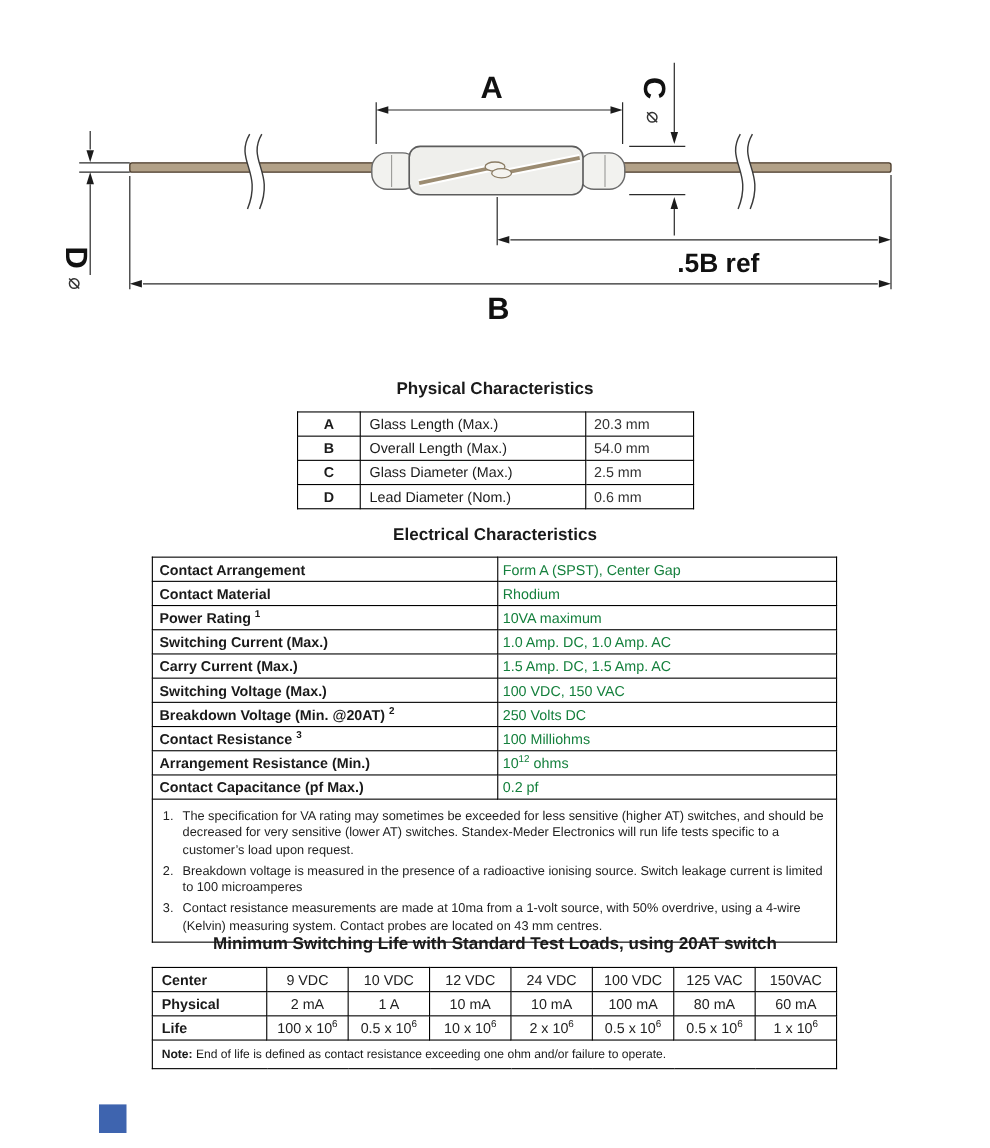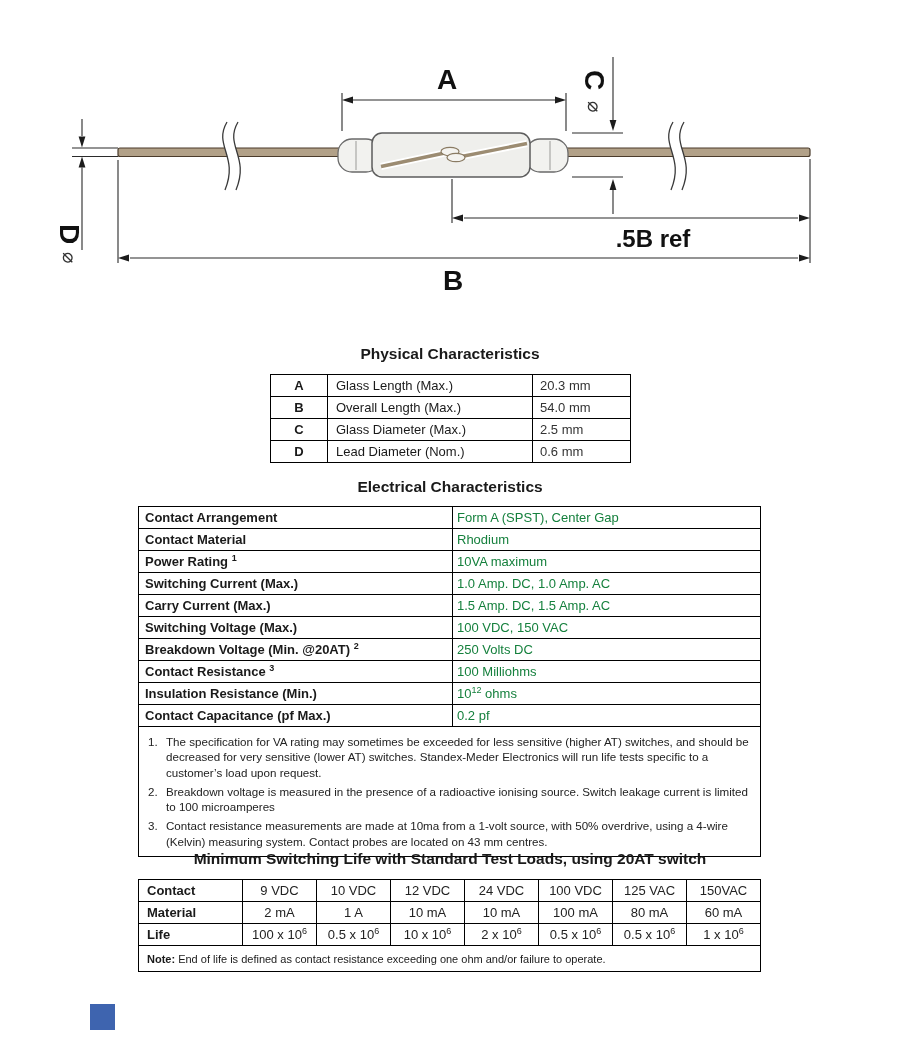--- a/index.html
+++ b/index.html
@@ -191,21 +191,21 @@
       </tr>
       <tr>
         <td class="e-name"><span>Breakdown Voltage (Min. @20AT) </span><sup>2</sup></td>
         <td class="e-val"><span>250 Volts DC</span><sup></sup><span></span></td>
       </tr>
       <tr>
         <td class="e-name"><span>Contact Resistance </span><sup>3</sup></td>
         <td class="e-val"><span>100 Milliohms</span><sup></sup><span></span></td>
       </tr>
       <tr>
-        <td class="e-name"><span>Insulation Resistance (Min.)</span><sup></sup></td>
+        <td class="e-name"><span>Arrangement Resistance (Min.)</span><sup></sup></td>
         <td class="e-val"><span>10</span><sup>12</sup><span> ohms</span></td>
       </tr>
       <tr>
         <td class="e-name"><span>Contact Capacitance (pf Max.)</span><sup></sup></td>
         <td class="e-val"><span>0.2 pf</span><sup></sup><span></span></td>
       </tr>
       <tr>
         <td class="fn-cell" colspan="2">
           <div class="fn">
             <div class="fn-num">1.</div>
@@ -232,31 +232,31 @@
         <col style="width:74px">
         <col style="width:74px">
         <col style="width:74px">
       <col style="width:74px">
         <col style="width:74px">
         <col style="width:74px">
         <col style="width:74px">
     </colgroup>
     <tbody>
       <tr>
-        <td class="l-head">Contact</td>
+        <td class="l-head">Center</td>
         <td class="l-cell">9 VDC</td>
         <td class="l-cell">10 VDC</td>
         <td class="l-cell">12 VDC</td>
         <td class="l-cell">24 VDC</td>
         <td class="l-cell">100 VDC</td>
         <td class="l-cell">125 VAC</td>
         <td class="l-cell">150VAC</td>
       </tr>
       <tr>
-        <td class="l-head">Material</td>
+        <td class="l-head">Physical</td>
         <td class="l-cell">2 mA</td>
         <td class="l-cell">1 A</td>
         <td class="l-cell">10 mA</td>
         <td class="l-cell">10 mA</td>
         <td class="l-cell">100 mA</td>
         <td class="l-cell">80 mA</td>
         <td class="l-cell">60 mA</td>
       </tr>
       <tr>
         <td class="l-head">Life</td>

